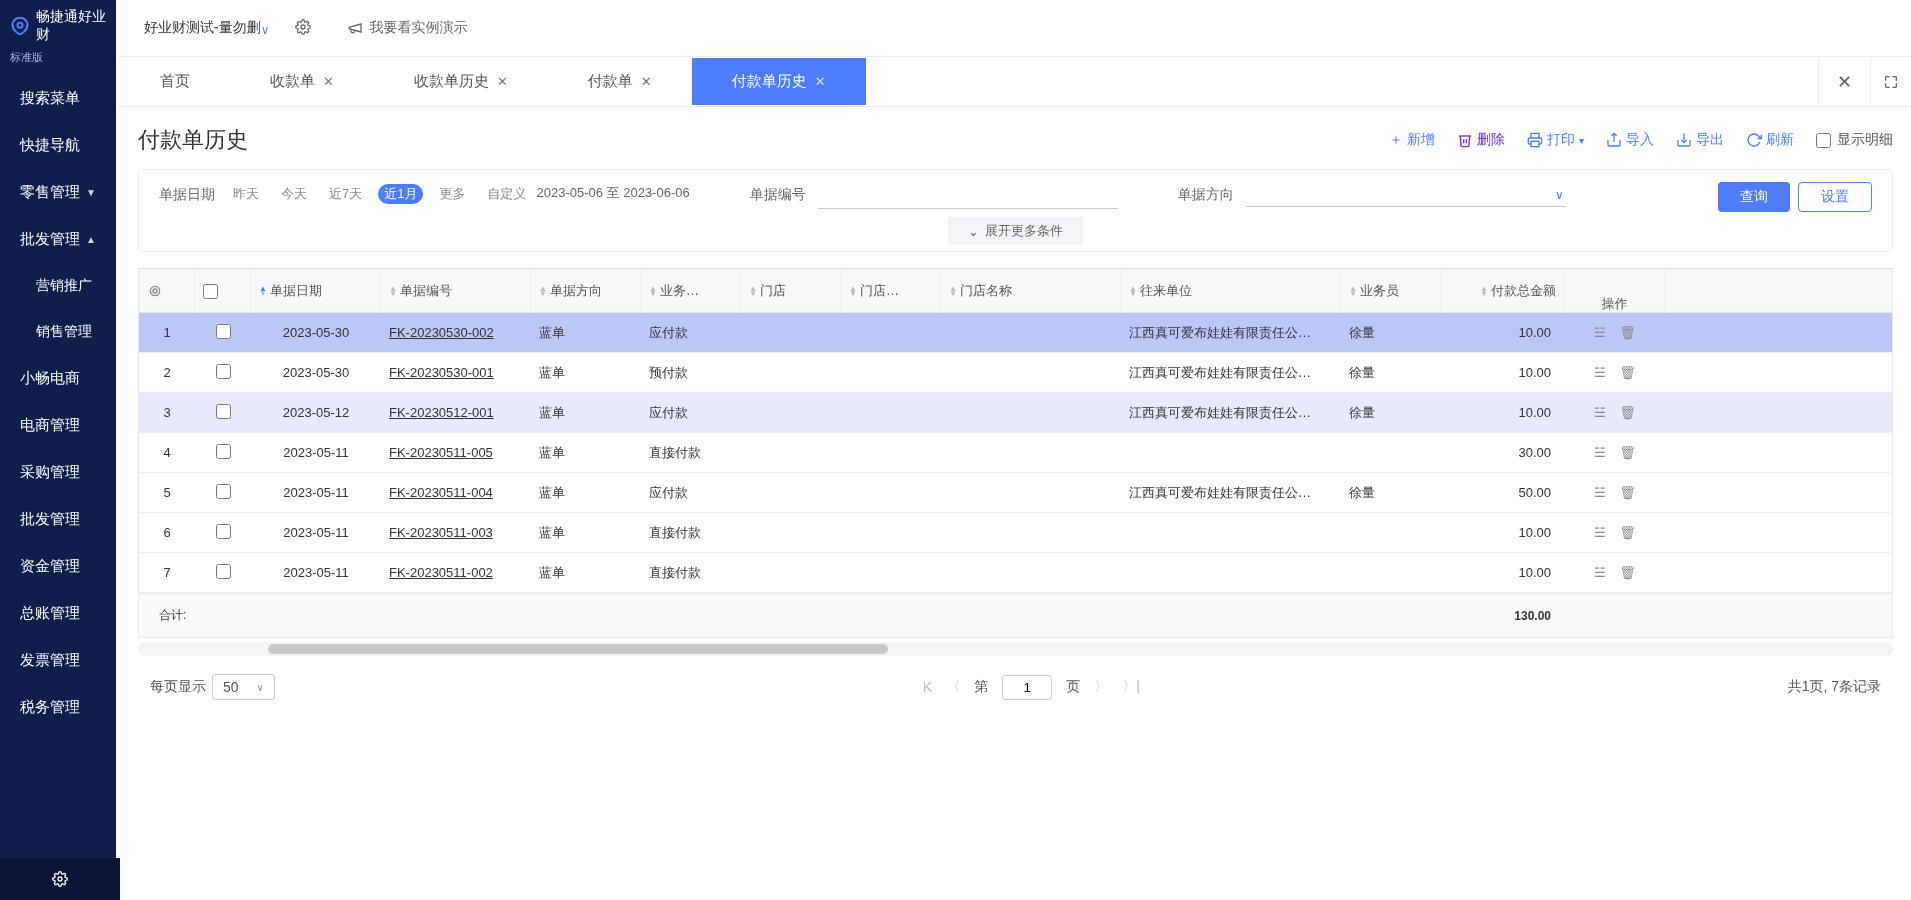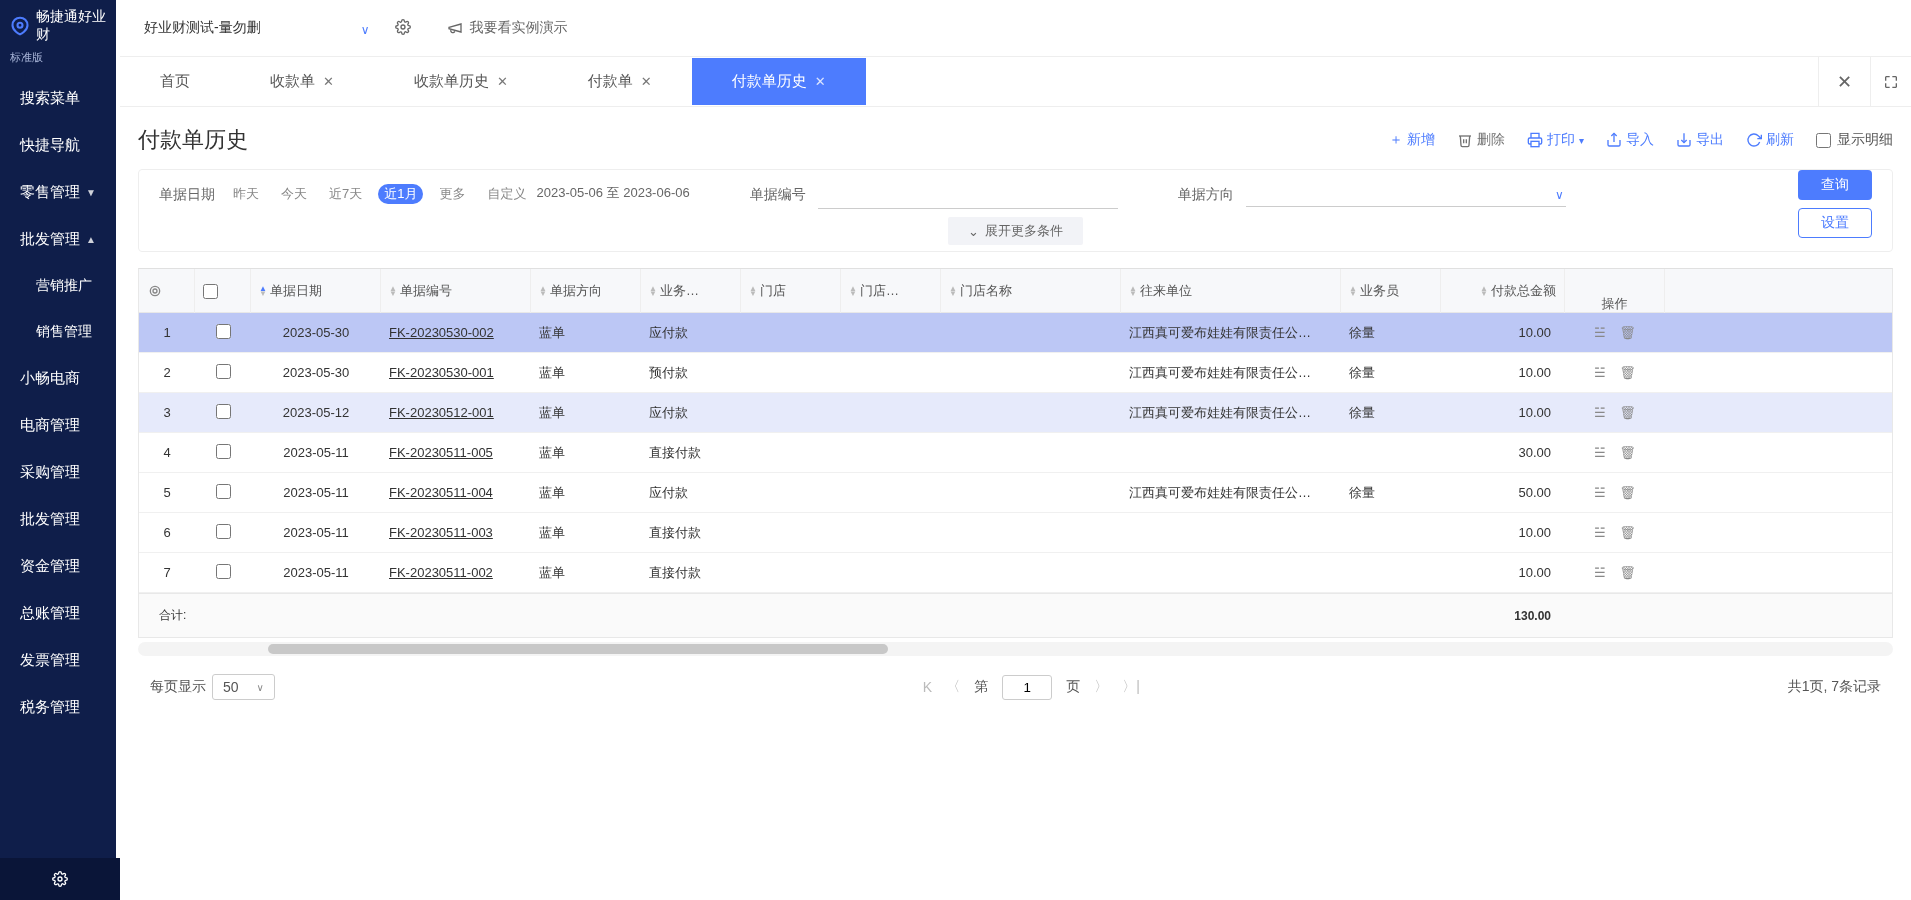--- a/index.html
+++ b/index.html
@@ -11,21 +11,21 @@
 .logo-icon { width:24px; height:24px; color:#4d7cfe; }
 .logo-text { font-size:14px; font-weight:500; }
 .edition { font-size:11px; color:#a8b5d8; padding-left:10px; margin-top:-2px; margin-bottom:10px; }
 .side-item { padding:14px 20px; cursor:pointer; display:flex; align-items:center; justify-content:space-between; font-size:15px; }
 .side-item .arr { font-size:10px; opacity:.8; }
 .side-sub { padding:14px 20px 14px 36px; font-size:14px; cursor:pointer; }
 .side-footer { position:absolute; bottom:0; left:0; width:120px; height:42px; display:flex; align-items:center; justify-content:center; background:#0a1538; }
 
 
 .topbar { position:fixed; left:120px; top:0; right:0; height:57px; display:flex; align-items:center; padding:0 14px; border-bottom:1px solid #eee; background:#fff; }
-.company-select { display:flex; align-items:flex-end; gap:100px; color:#333; cursor:pointer; padding:6px 10px; }
+.company-select { display:flex; align-items:flex-end; color:#333; cursor:pointer; padding:6px 10px; }
 .company-select .chev { color:#4d7cfe; font-size:12px; }
 .gear { margin-left:10px; padding:6px; cursor:pointer; color:#666; }
 .demo-link { display:flex; align-items:center; gap:6px; margin-left:30px; color:#666; cursor:pointer; }
 .top-right { margin-left:auto; display:flex; align-items:center; gap:24px; color:#555; }
 .top-right-item { display:flex; align-items:center; gap:5px; cursor:pointer; position:relative; }
 .badge { position:absolute; top:-8px; right:-14px; background:#ff4d4f; color:#fff; font-size:11px; border-radius:10px; padding:1px 6px; }
 .avatar-blur { width:60px; height:28px; border-radius:4px; background:#d8dde6; filter:blur(2px); }
 
 
 .tabs { position:fixed; left:120px; top:57px; right:0; height:50px; display:flex; align-items:center; border-bottom:1px solid #eee; background:#fff; }
@@ -34,39 +34,39 @@
 .tab .x { font-size:13px; opacity:.8; }
 .tab-close-all { margin-left:auto; padding:0 18px; font-size:18px; cursor:pointer; color:#666; border-left:1px solid #eee; height:50px; display:flex; align-items:center; }
 .tab-expand { padding:0 12px; color:#666; cursor:pointer; height:50px; display:flex; align-items:center; border-left:1px solid #eee; }
 
 
 .content { position:fixed; left:120px; top:107px; right:0; bottom:0; padding:12px 0 0 0; overflow:hidden; }
 .page-head { display:flex; align-items:center; padding:6px 18px 14px 18px; }
 .page-title { font-size:22px; font-weight:500; }
 .page-actions { margin-left:auto; display:flex; align-items:center; gap:22px; font-size:14px; }
 .action { display:flex; align-items:center; gap:4px; cursor:pointer; color:#4d7cfe; }
-.action.red { color:#737373; }
+.action.red { color:#6d28d9; }
 .action.plain { color:#4d7cfe; }
 .chk { display:flex; align-items:center; gap:6px; color:#555; }
 .chk input { width:15px; height:15px; }
 
 
 .filter-bar { margin:0 18px; border:1px solid #eee; border-radius:4px; padding:14px 20px 6px 20px; position:relative; }
 .filter-row { display:flex; align-items:flex-start; gap:60px; }
 .filter-group { display:flex; align-items:flex-start; gap:12px; }
 .filter-label { color:#666; padding-top:2px; white-space:nowrap; }
 .date-options { display:flex; flex-direction:row; gap:4px; }
 .date-line1 { display:flex; gap:10px; }
 .date-opt { color:#888; cursor:pointer; padding:1px 6px; border-radius:10px; font-size:13px; }
 .date-opt.active { background:#4d7cfe; color:#fff; }
 .date-range { color:#666; font-size:13px; }
 .filter-input { border:none; border-bottom:1px solid #ccc; outline:none; width:300px; padding:4px 2px; font-size:14px; }
 .filter-select { display:flex; align-items:center; justify-content:space-between; width:320px; border-bottom:1px solid #ccc; padding:4px 2px; cursor:pointer; }
 .filter-select .chev { color:#4d7cfe; font-size:12px; }
-.filter-btns { display:flex; flex-direction:column; gap:8px; position:absolute; right:20px; top:0; }
+.filter-btns { display:flex; flex-direction:row; gap:8px; position:absolute; right:20px; top:12px; }
 .btn-primary { background:#4d7cfe; color:#fff; border:none; border-radius:4px; padding:6px 22px; cursor:pointer; font-size:14px; }
 .btn-outline { background:#fff; color:#4d7cfe; border:1px solid #4d7cfe; border-radius:4px; padding:5px 22px; cursor:pointer; font-size:14px; }
 .expand-cond { display:flex; justify-content:center; margin-top:8px; }
 .expand-btn { background:#f2f3f7; border-radius:2px; padding:5px 20px; font-size:13px; color:#666; cursor:pointer; display:flex; align-items:center; gap:6px; }
 
 
 .table-wrap { margin:16px 18px 0 18px; border:1px solid #e8e8e8; border-top:1px solid #e0e0e0; }
 .thead, .trow, .tfoot { display:grid; grid-template-columns:56px 56px 130px 150px 110px 100px 100px 100px 180px 220px 100px 124px 100px; align-items:center; }
 .thead { background:#f7f8fa; height:44px; border-bottom:1px solid #e8e8e8; }
 .th { padding:0 8px; font-size:13px; color:#555; display:flex; align-items:center; gap:3px; border-right:1px solid #eee; height:44px; }

